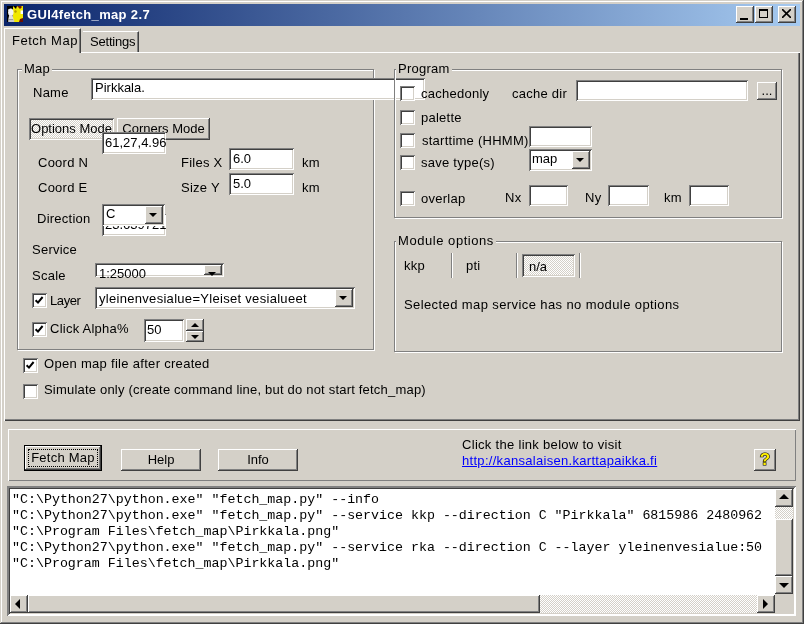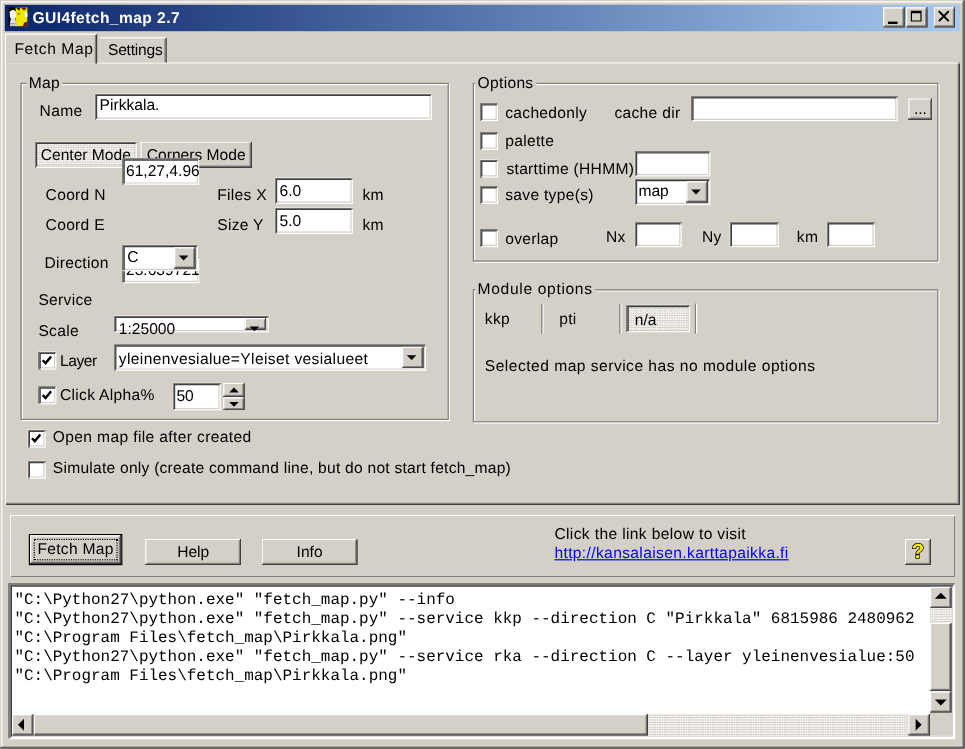--- a/index.html
+++ b/index.html
@@ -64,26 +64,26 @@
   box-shadow:inset 1px 1px 0 #fff, inset -1px -1px 0 #404040, inset -2px -2px 0 #808080;"></div>
 
 <div class="abs" style="left:83px;top:31px;width:56px;height:21px;background:#d4d0c8;border-top:1px solid #fff;border-right:1px solid #404040;box-shadow:inset -1px 0 0 #808080;"></div>
 <div class="lbl" style="left:90px;top:34px;letter-spacing:-0.2px;">Settings</div>
 <div class="abs" style="left:4px;top:28px;width:77px;height:25px;background:#d4d0c8;border-top:1px solid #fff;border-left:1px solid #fff;border-right:1px solid #404040;box-shadow:inset -1px 0 0 #808080;"></div>
 <div class="lbl" style="left:12px;top:33px;letter-spacing:0.5px;">Fetch Map</div>
 
 <div class="group" style="left:17px;top:69px;width:357px;height:281px;"></div>
 <div class="glabel" style="left:22px;top:62px;">Map</div>
 <div class="lbl" style="left:33px;top:85px;">Name</div>
-<div class="entry" style="left:79px;top:78px;width:281px;height:22px;">
+<div class="entry" style="left:91px;top:78px;width:334px;height:22px;">
       <div class="txt" style="top:2px;">Pirkkala.</div>
     </div>
 
 <div class="btn dither" style="left:29px;top:118px;width:85px;height:22px;box-shadow:inset 1px 1px 0 #808080, inset -1px -1px 0 #fff, inset 2px 2px 0 #404040, inset -2px -2px 0 #d4d0c8;">
-      <div class="txt" style="top:3px;">Center Mode</div>
+      <div class="txt" style="top:3px;">Options Mode</div>
     </div>
 <div class="btn" style="left:117px;top:118px;width:93px;height:22px;">
       <div class="txt" style="top:3px;">Corners Mode</div>
     </div>
 
 <div class="lbl" style="left:38px;top:155px;">Coord N</div>
 <div class="entry" style="left:102px;top:132px;width:64px;height:22px;">
       <div class="txt" style="left:3px;top:3px;">61,27,4.96</div>
     </div>
 <div class="lbl" style="left:181px;top:155px;">Files X</div>
@@ -139,21 +139,21 @@
       <div class="txt" style="left:3px;top:3px;">50</div>
     </div>
 <div class="btn" style="left:186px;top:319px;width:18px;height:12px;">
       <div class="tri-u" style="left:5px;top:4px;"></div>
     </div>
 <div class="btn" style="left:186px;top:331px;width:18px;height:11px;">
       <div class="tri-d" style="left:5px;top:4px;"></div>
     </div>
 
 <div class="group" style="left:394px;top:69px;width:388px;height:149px;"></div>
-<div class="glabel" style="left:396px;top:62px;">Options</div>
+<div class="glabel" style="left:396px;top:62px;">Program</div>
 
 <div class="check" style="left:400px;top:86px;"></div>
 <div class="lbl" style="left:421px;top:86px;">cachedonly</div>
 <div class="lbl" style="left:512px;top:86px;">cache dir</div>
 <div class="entry" style="left:576px;top:80px;width:172px;height:21px;"></div>
 <div class="btn" style="left:757px;top:82px;width:20px;height:18px;">
       <div class="txt" style="top:1px;">...</div>
     </div>
 
 <div class="check" style="left:400px;top:110px;"></div>

